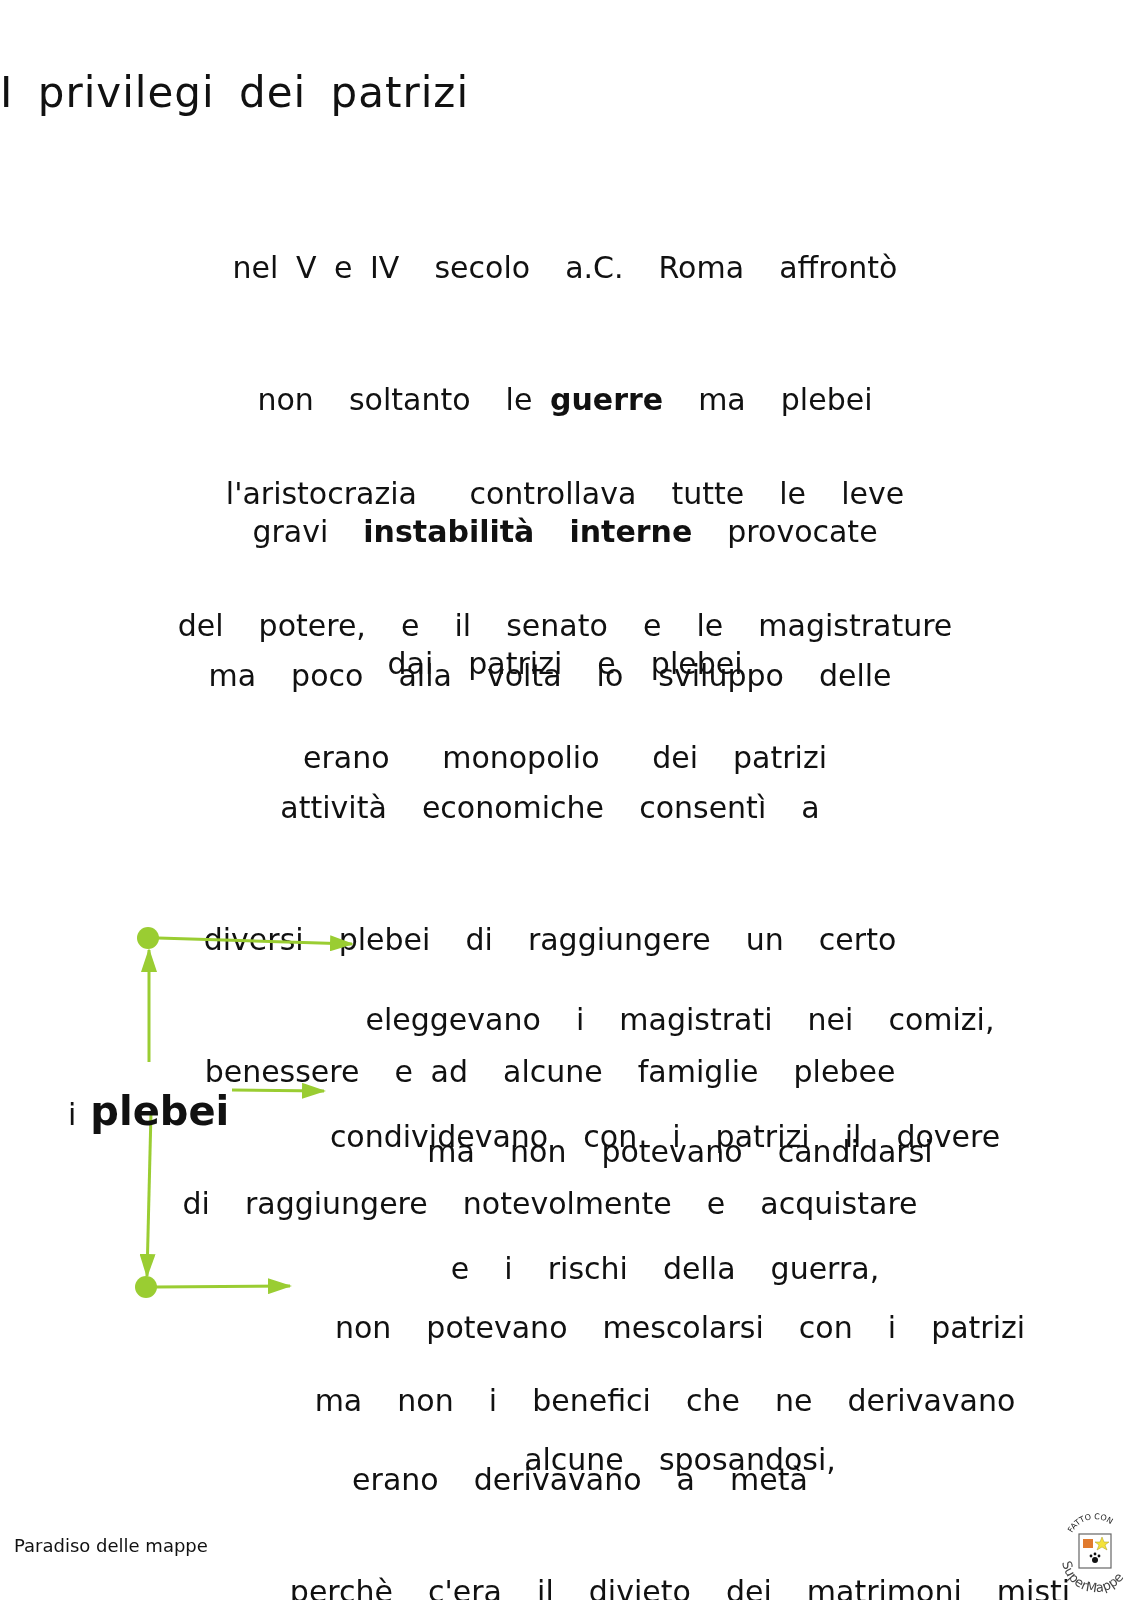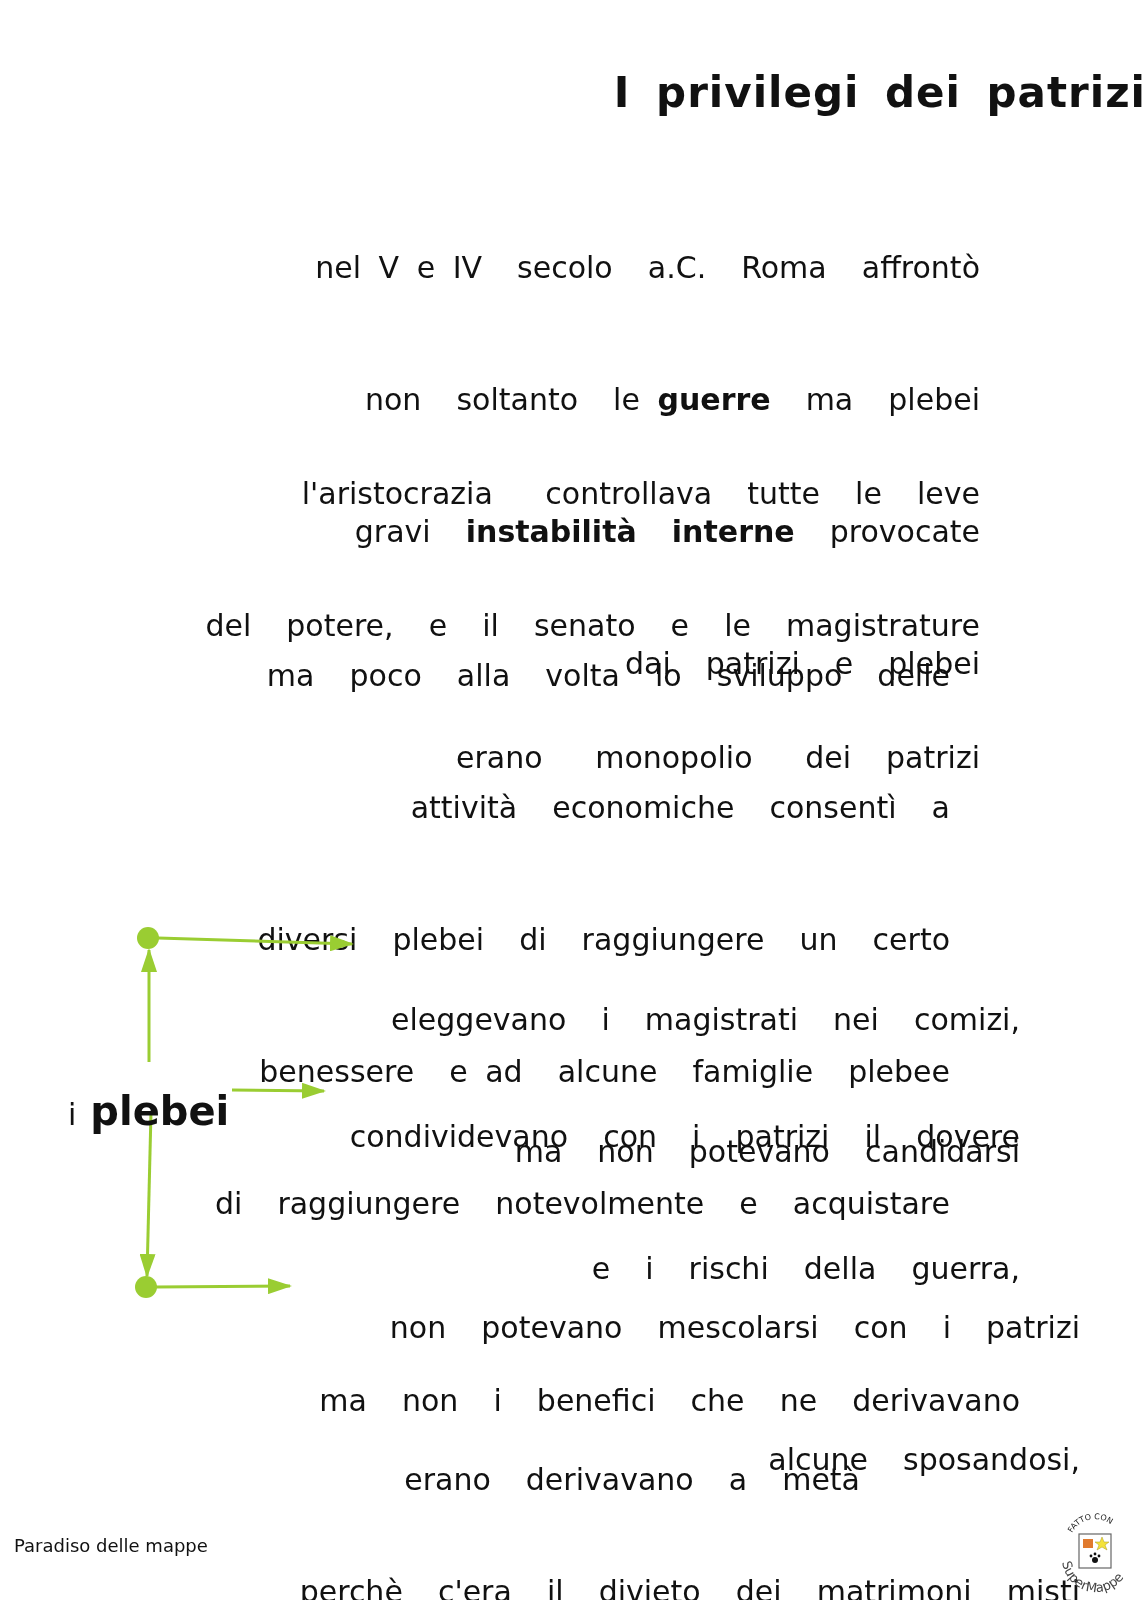--- a/index.html
+++ b/index.html
@@ -1,20 +1,20 @@
 <!DOCTYPE html>
 <html><head>
 <meta charset="utf-8">
 <style>
   html, body { margin:0; padding:0; background:#ffffff; }
   body { width:1146px; height:1600px; position:relative; overflow:hidden;
          font-family:"DejaVu Sans", "Liberation Sans", sans-serif; color:#111; }
-  .title { position:absolute; left:0; width:1146px; top:68px; text-align:right;
-           font-weight:bold; font-size:42px; letter-spacing:1px; word-spacing:10px; }
-  .block { position:absolute; text-align:right; font-size:30px; line-height:44px;
+  .title { position:absolute; left:0; width:1146px; top:68px; text-align:left;
+           font-weight:normal; font-size:42px; letter-spacing:1px; word-spacing:10px; }
+  .block { position:absolute; text-align:center; font-size:30px; line-height:44px;
            word-spacing:8px; white-space:pre; }
   .block b { font-weight:bold; }
   .b1 { left:150px; width:830px; top:158px; }
   .b2 { left:150px; width:830px; top:384px; }
   .b3 { left:150px; width:800px; top:566px; }
   .r1 { left:340px; width:680px; top:910px; }
   .r2 { left:310px; width:710px; top:1027px; }
   .r3 { left:280px; width:800px; top:1218px; }
   .closing { left:300px; width:560px; top:1458px; }
   .plebei { position:absolute; left:68px; top:1088px; font-size:40px; font-weight:bold; }

